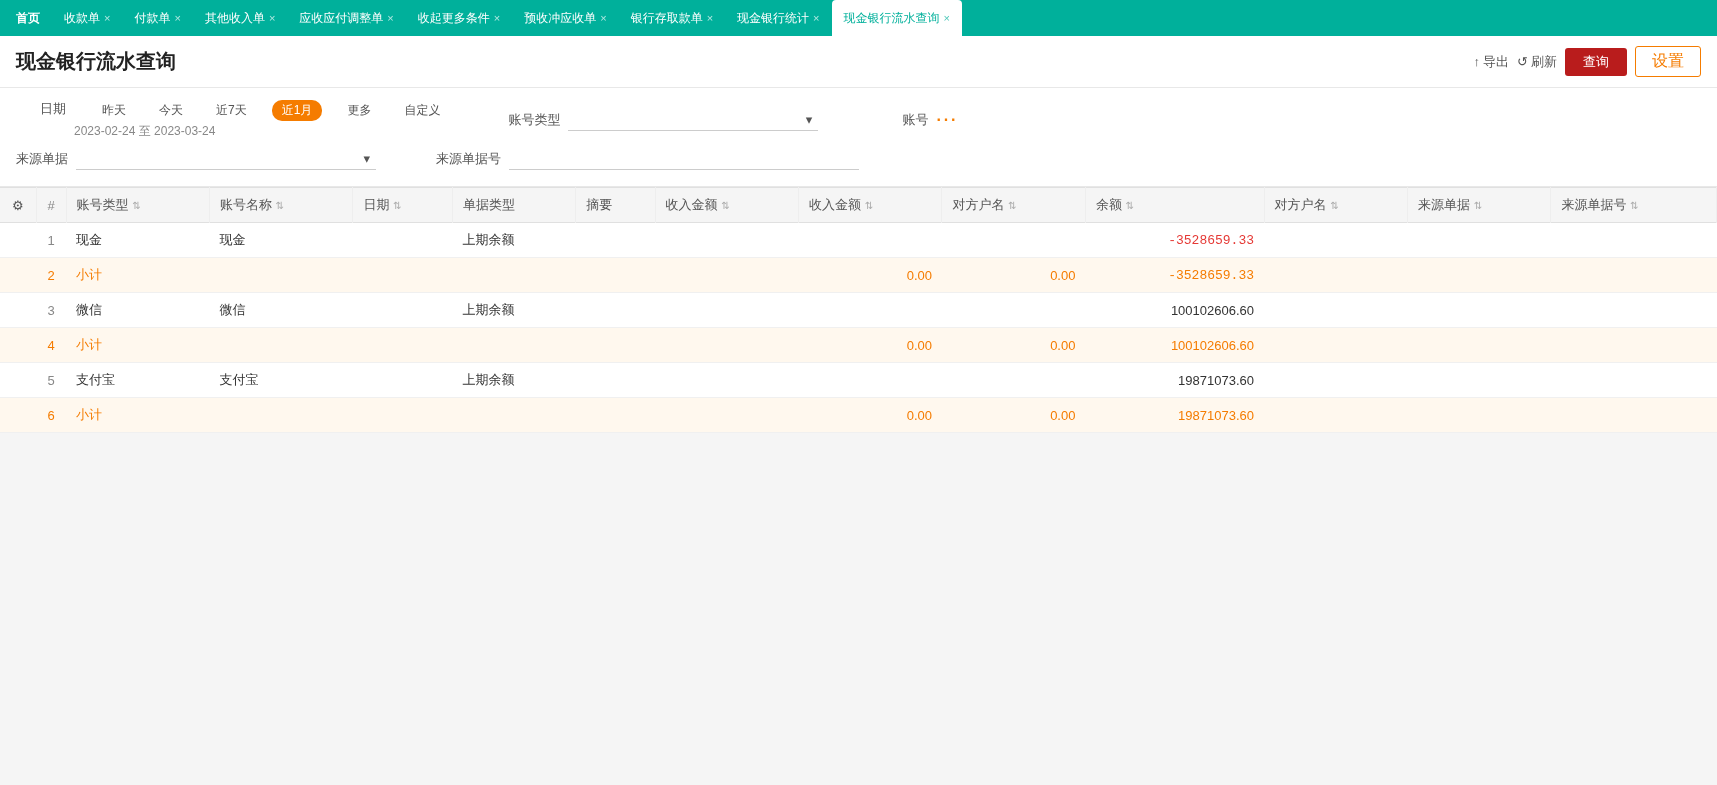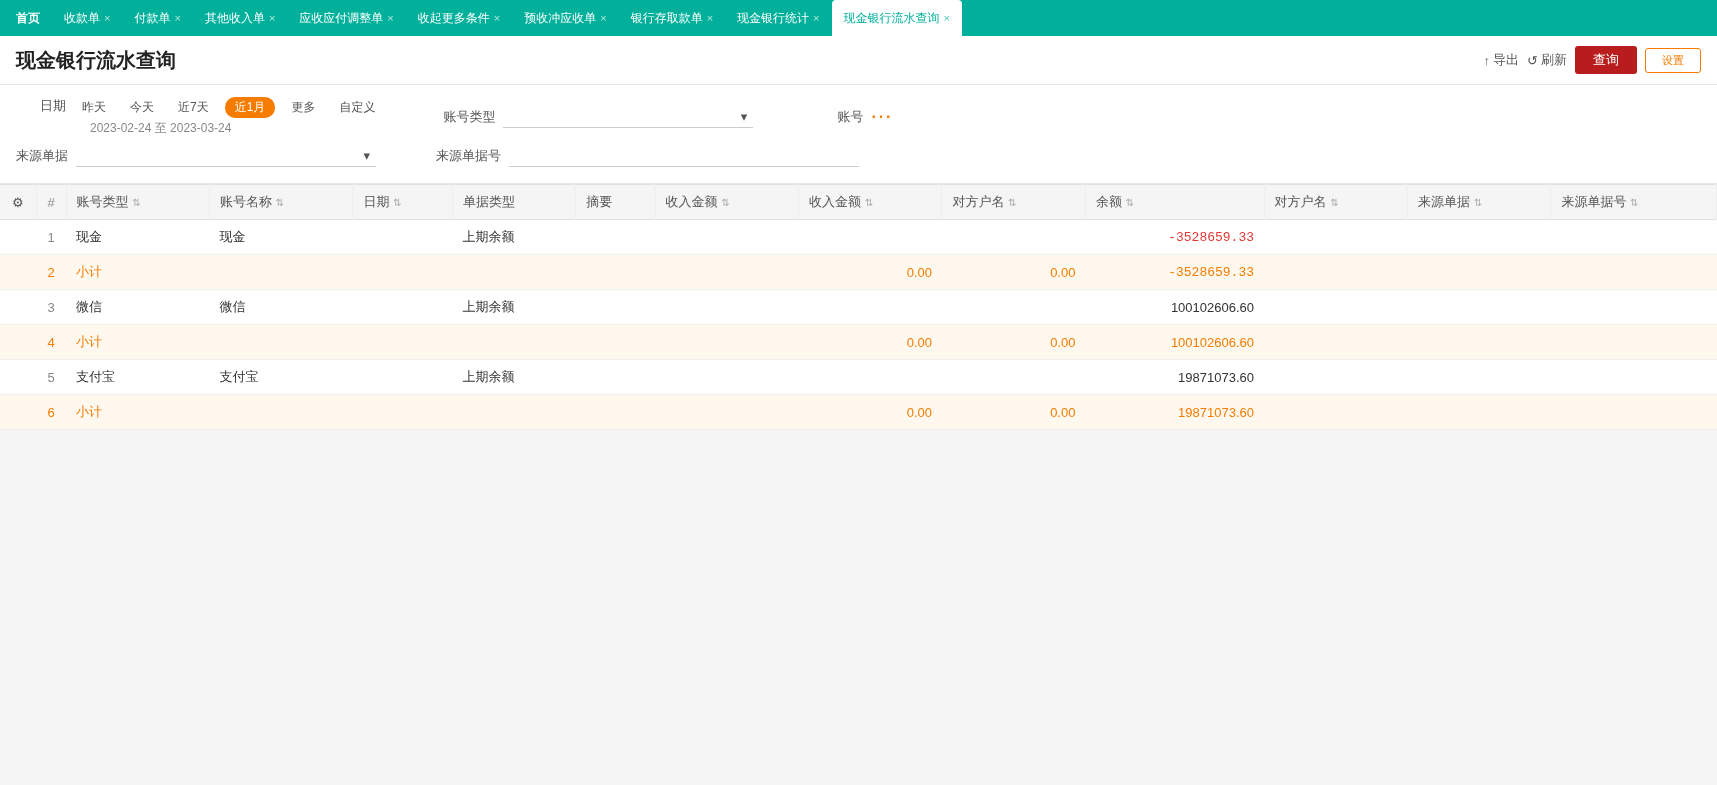--- a/index.html
+++ b/index.html
@@ -76,21 +76,21 @@
       cursor: pointer;
       font-size: 13px;
     }
     .btn-settings {
       background: #fff;
       color: #f57c00;
       border: 1px solid #f57c00;
       border-radius: 3px;
       padding: 4px 16px;
       cursor: pointer;
-      font-size: 11px;
+      font-size: 16px;
     }
 
     
     .filter-area {
       background: #fff;
       padding: 12px 16px 8px 16px;
       border-bottom: 1px solid #e8e8e8;
     }
     .filter-row {
       display: flex;
@@ -99,40 +99,41 @@
       margin-bottom: 8px;
     }
     .filter-label {
       color: #555;
       min-width: 50px;
       text-align: right;
     }
     .date-filters {
       display: flex;
       align-items: flex-end;
-      gap: 8px;
+      gap: 17px;
+      margin-left: 20px;
     }
     .date-btn {
       padding: 2px 8px;
       border: none;
       background: none;
       cursor: pointer;
       color: #555;
       font-size: 12px;
     }
     .date-btn.active {
       background: #f57c00;
       color: #fff;
       border-radius: 10px;
       padding: 2px 10px;
     }
     .date-range {
       font-size: 12px;
       color: #888;
-      margin-left: 16px;
+      margin-left: 0;
     }
     .filter-select {
       border: none;
       border-bottom: 1px solid #ccc;
       min-width: 200px;
       padding: 3px 6px;
       font-size: 13px;
       background: #fff;
       color: #555;
       cursor: pointer;

